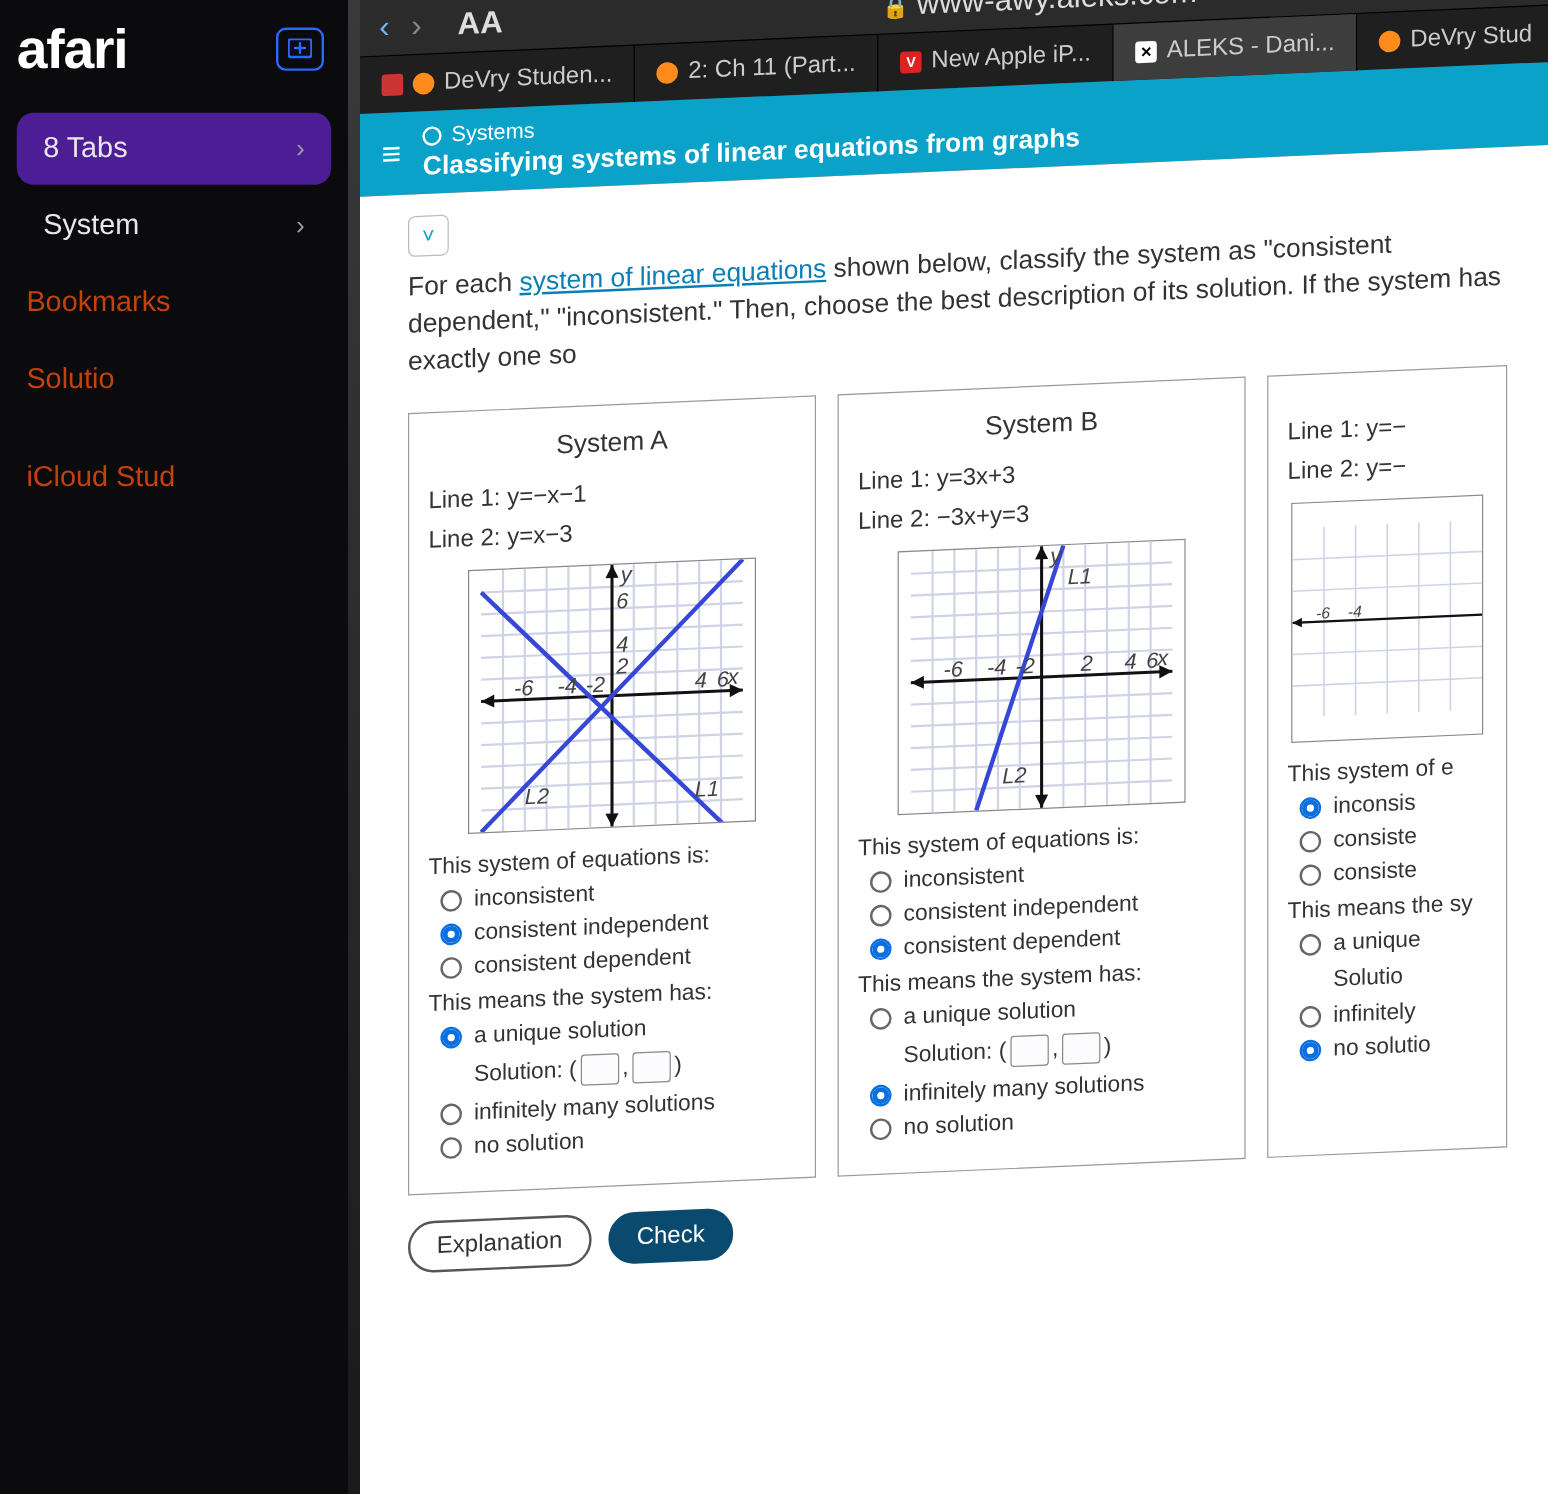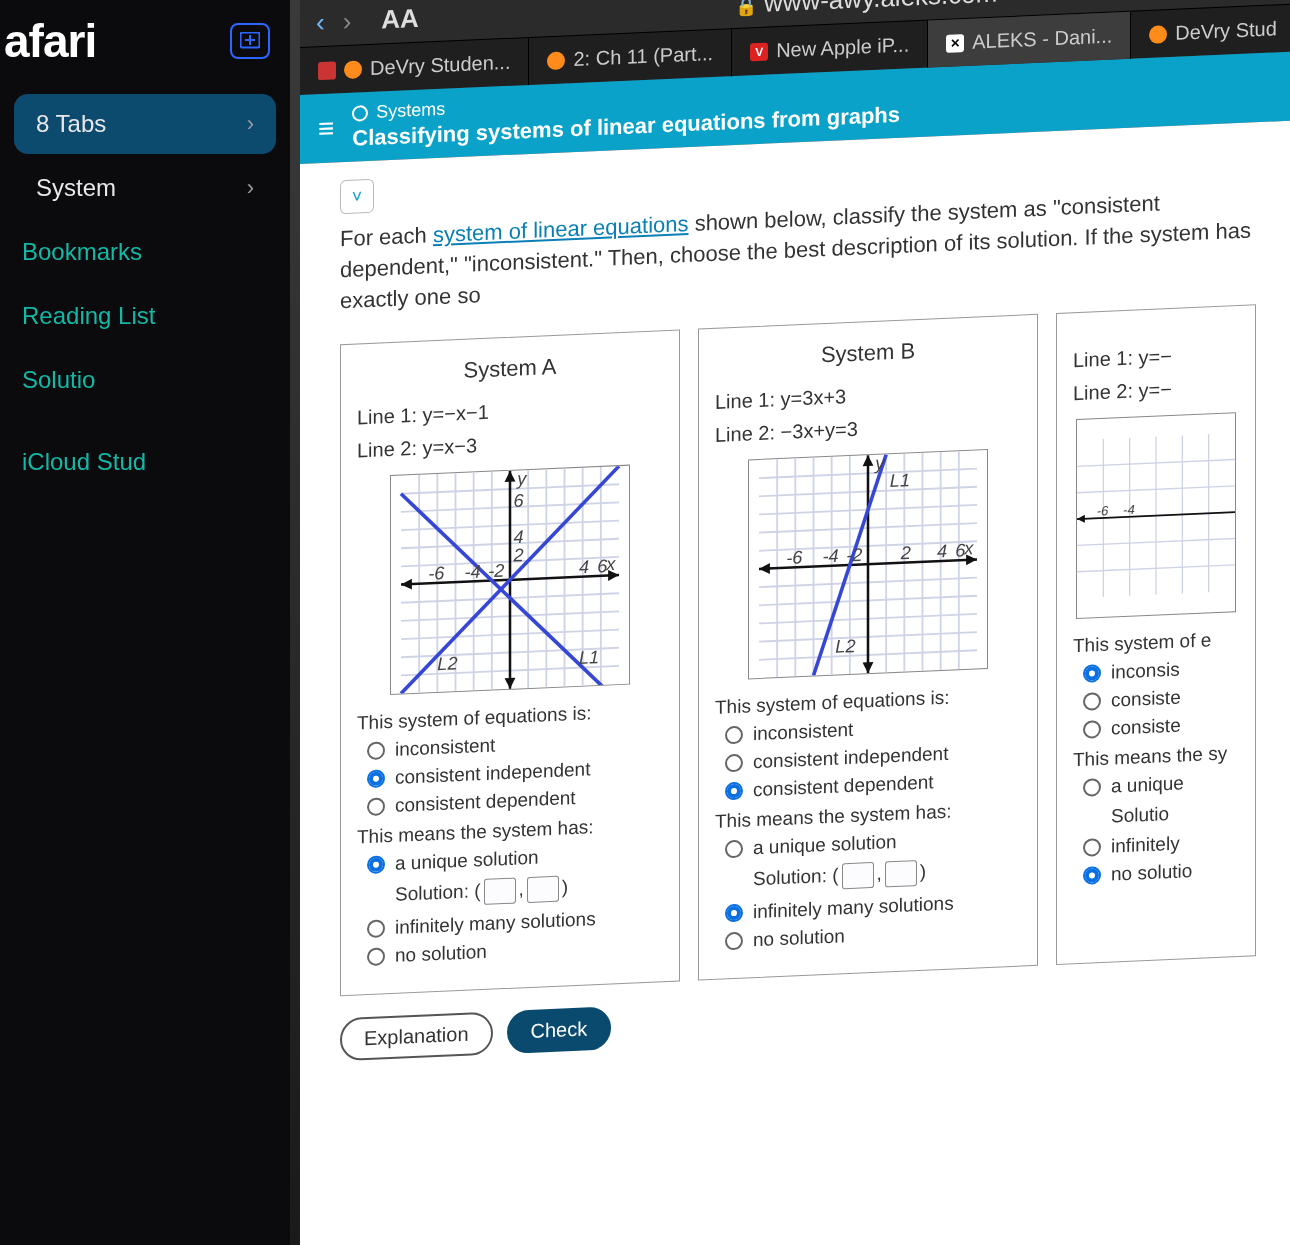--- a/index.html
+++ b/index.html
@@ -24,42 +24,43 @@
     display: flex;
     align-items: center;
     justify-content: space-between;
     padding: 0 20px 24px 0;
   }
   .side-title {
     font-size: 46px;
     font-weight: 700;
     letter-spacing: -1px;
     padding-left: 4px;
+    margin-left: 10px;
   }
   .newtab {
     border: 2px solid #2a66ff;
     border-radius: 8px;
     width: 40px; height: 36px;
     display:flex;align-items:center;justify-content:center;
     color:#2a66ff;
   }
   .side-row {
     display:flex;align-items:center;justify-content:space-between;
     padding: 16px 22px;
     font-size: 24px;
     color:#e8e8ea;
     border-radius: 14px;
     margin: 2px 14px;
   }
-  .side-row.active { background:#0c4a6e; }
+  .side-row.active { background:#4c1d95; }
   .chev { color:#9a9aa0; font-size:22px; }
   .side-static {
     padding: 18px 22px;
     font-size: 24px;
-    color:#14b8a6;
+    color:#c2410c;
   }
   
   .right {
     flex:1;
     background: linear-gradient(180deg,#3a3a3a,#1a1a1a);
     position:relative;
     overflow:hidden;
   }
   .browser {
     position:absolute;
@@ -168,21 +169,20 @@
   </div>
   <div class="side-row active">
     <span>8 Tabs</span>
     <span class="chev">›</span>
   </div>
   <div class="side-row">
     <span>System</span>
     <span class="chev">›</span>
   </div>
   <div class="side-static">Bookmarks</div>
-  <div class="side-static">Reading List</div>
   <div class="side-static">Solutio</div>
   <div style="height:18px"></div>
   <div class="side-static">iCloud Stud</div>
 </div>
 
 <div class="right">
  <div class="browser">
   <div class="urlbar">
     <div class="nav-arrows">
       <span>‹</span>

